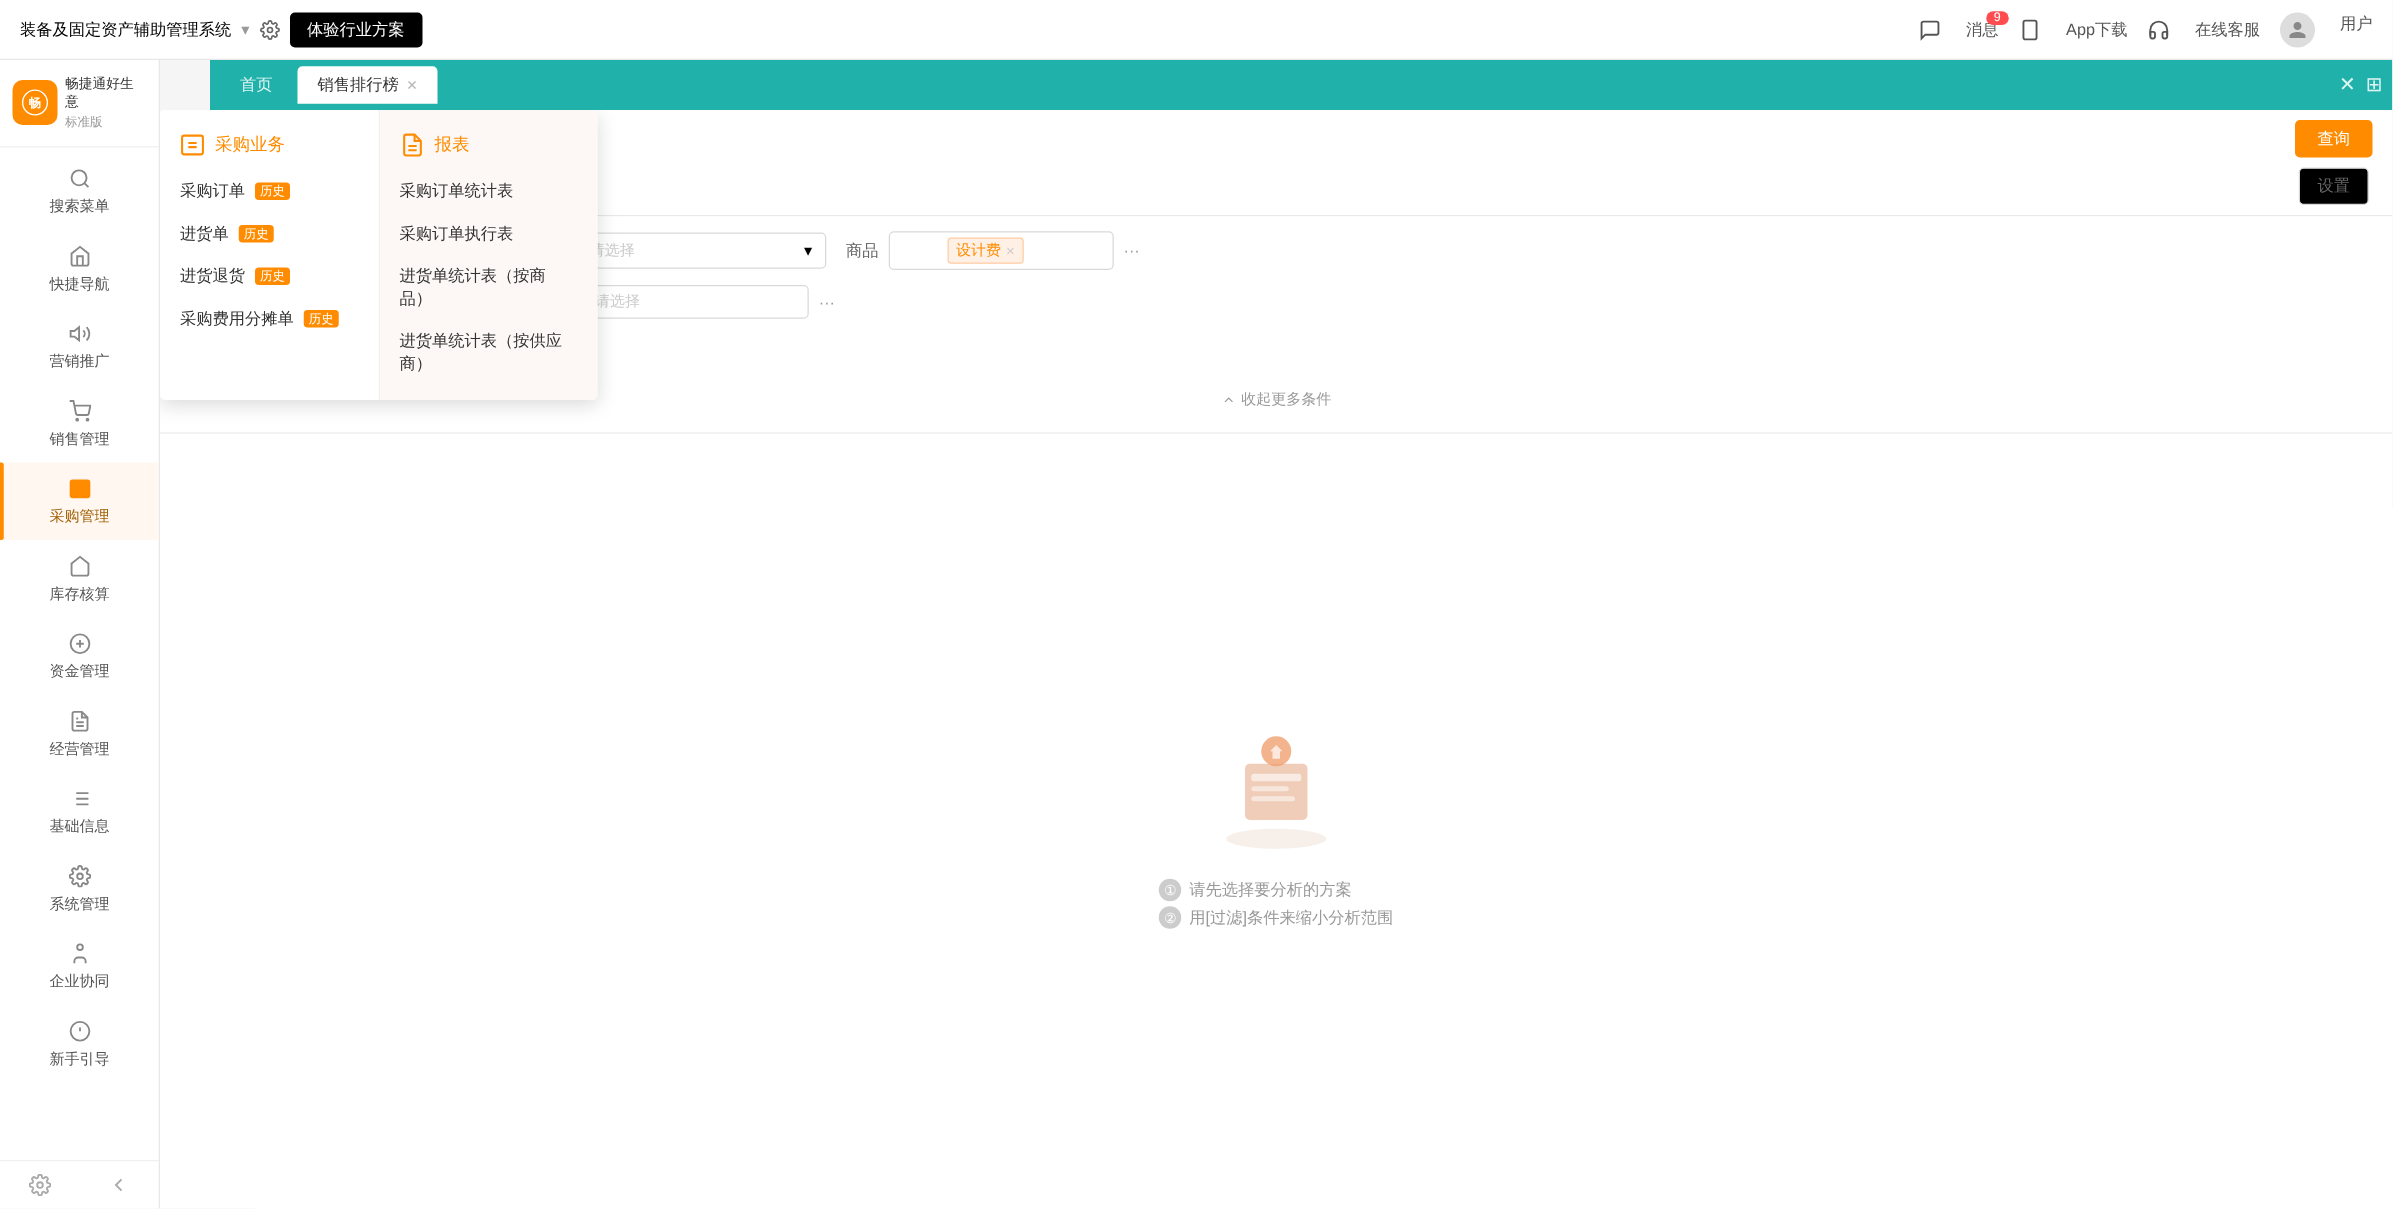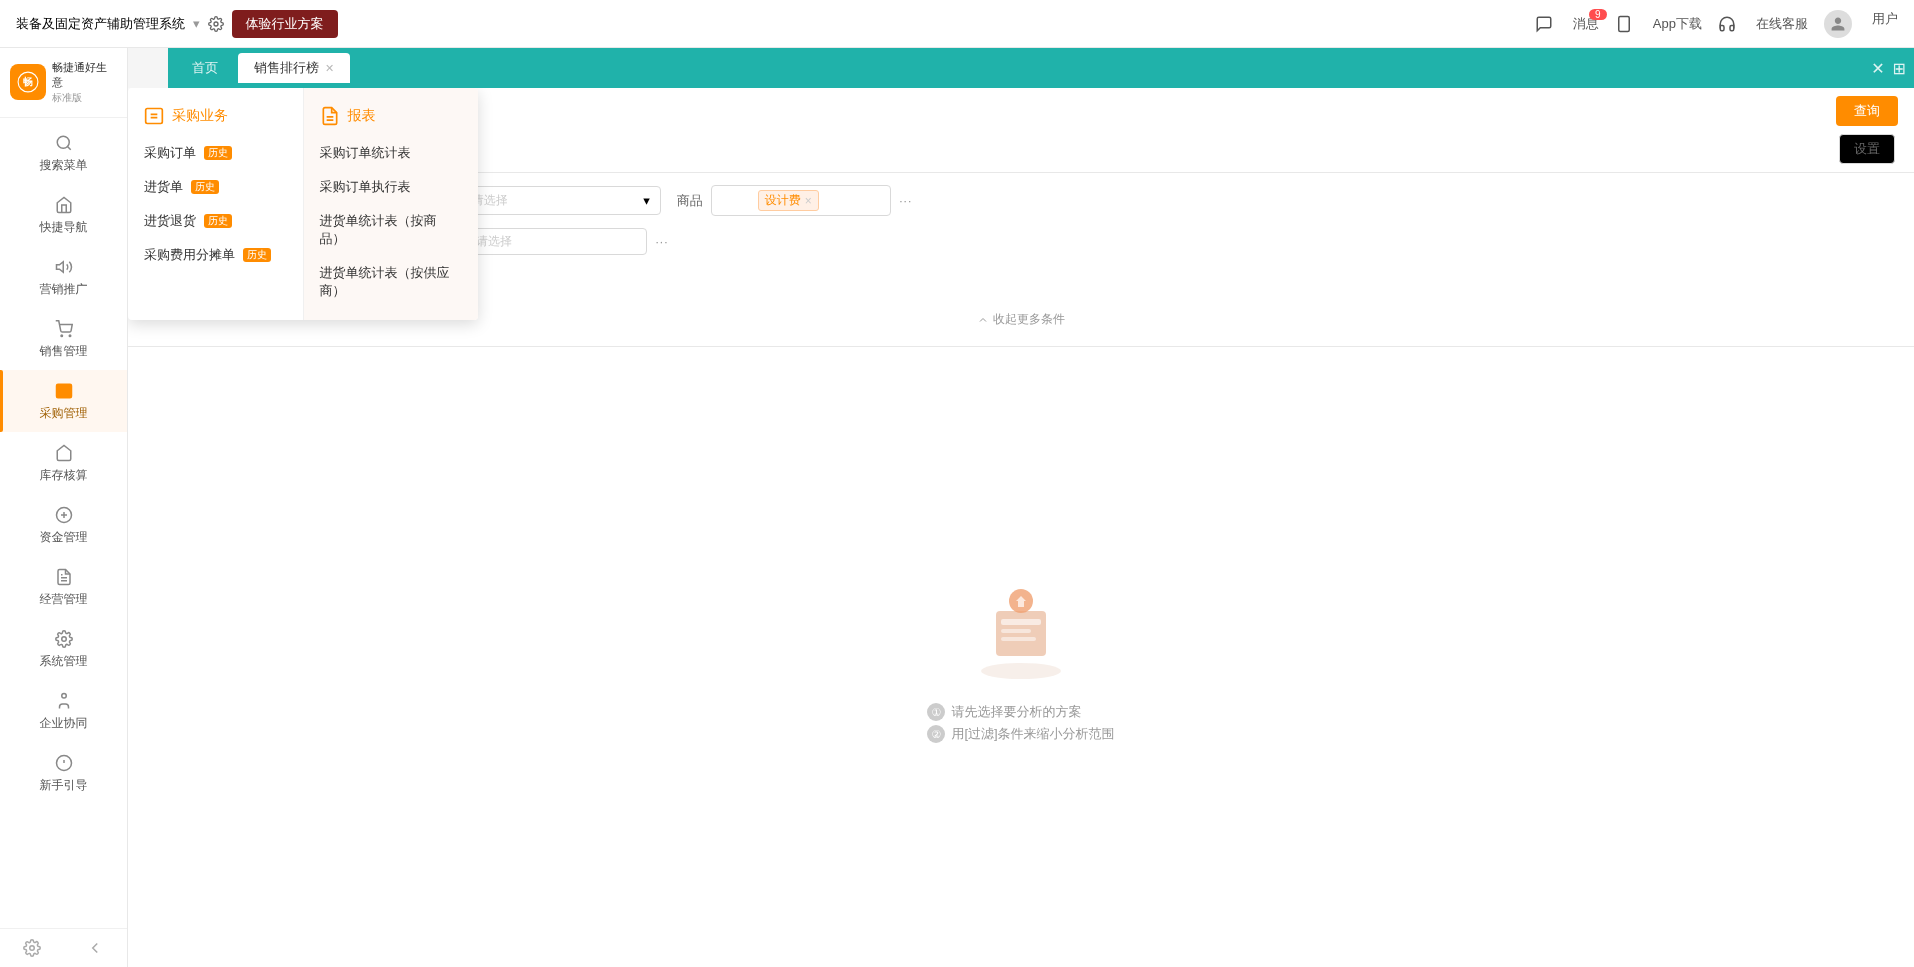--- a/index.html
+++ b/index.html
@@ -25,21 +25,21 @@
     .nav-label { font-size: 12px; color: #555; text-align: center; }
     .nav-item.active .nav-label { color: #ff8c00; }
     .nav-item.active .nav-icon svg { fill: #ff8c00; }
 
     .sidebar-bottom { padding: 10px 0; border-top: 1px solid #f0f0f0; display: flex; justify-content: space-around; }
 
     
     .topbar-system { display: flex; align-items: center; gap: 8px; flex: 1; }
     .topbar-arrow { cursor: pointer; color: #999; }
     .topbar-settings-icon { cursor: pointer; color: #666; }
-    .topbar-btn-industry { background: #7f1d1d; color: #fff; border: none; padding: 5px 14px; border-radius: 4px; cursor: pointer; font-size: 13px; }
+    .topbar-btn-industry { background: #000000; color: #fff; border: none; padding: 5px 14px; border-radius: 4px; cursor: pointer; font-size: 13px; }
 
     .topbar-right { display: flex; align-items: center; gap: 16px; margin-left: auto; }
     .topbar-right-item { display: flex; align-items: flex-start; gap: 20px; cursor: pointer; color: #555; font-size: 13px; position: relative; }
     .topbar-badge { background: #ff4d4f; color: #fff; border-radius: 10px; font-size: 10px; padding: 0 5px; min-width: 18px; text-align: center; position: absolute; top: -6px; right: -8px; }
     .topbar-avatar { width: 28px; height: 28px; background: #ddd; border-radius: 50%; display: flex; align-items: center; justify-content: center; color: #666; }
 
     
     .tab-bar { height: 40px; background: #20b2aa; display: flex; align-items: center; padding: 0 8px; gap: 4px; flex-shrink: 0; }
     .tab-item { padding: 6px 16px; border-radius: 4px 4px 0 0; cursor: pointer; font-size: 13px; color: rgba(255,255,255,0.85); display: flex; align-items: center; gap: 6px; }
     .tab-item.active { background: #fff; color: #333; }
@@ -235,20 +235,33 @@
                 <path d="M14 2H6a2 2 0 0 0-2 2v16a2 2 0 0 0 2 2h12a2 2 0 0 0 2-2V8z"></path>
                 <polyline points="14 2 14 8 20 8"></polyline>
                 <line x1="16" y1="13" x2="8" y2="13"></line>
                 <line x1="16" y1="17" x2="8" y2="17"></line>
                 <polyline points="10 9 9 9 8 9"></polyline>
               </svg>
           </div>
           <span class="nav-label">经营管理</span>
         </div>
 
+        <div class="nav-item">
+          <div class="nav-icon">
+            <svg width="18" height="18" viewBox="0 0 24 24" fill="none" stroke="#888" stroke-width="2">
+                <line x1="8" y1="6" x2="21" y2="6"></line>
+                <line x1="8" y1="12" x2="21" y2="12"></line>
+                <line x1="8" y1="18" x2="21" y2="18"></line>
+                <line x1="3" y1="6" x2="3.01" y2="6"></line>
+                <line x1="3" y1="12" x2="3.01" y2="12"></line>
+                <line x1="3" y1="18" x2="3.01" y2="18"></line>
+              </svg>
+          </div>
+          <span class="nav-label">基础信息</span>
+        </div>
 
         <div class="nav-item">
           <div class="nav-icon">
             <svg width="18" height="18" viewBox="0 0 24 24" fill="none" stroke="#888" stroke-width="2">
                 <circle cx="12" cy="12" r="3"></circle>
                 <path d="M19.4 15a1.65 1.65 0 0 0 .33 1.82l.06.06a2 2 0 0 1-2.83 2.83l-.06-.06a1.65 1.65 0 0 0-1.82-.33 1.65 1.65 0 0 0-1 1.51V21a2 2 0 0 1-4 0v-.09A1.65 1.65 0 0 0 9 19.4a1.65 1.65 0 0 0-1.82.33l-.06.06a2 2 0 0 1-2.83-2.83l.06-.06A1.65 1.65 0 0 0 4.68 15a1.65 1.65 0 0 0-1.51-1H3a2 2 0 0 1 0-4h.09A1.65 1.65 0 0 0 4.6 9a1.65 1.65 0 0 0-.33-1.82l-.06-.06a2 2 0 0 1 2.83-2.83l.06.06A1.65 1.65 0 0 0 9 4.68a1.65 1.65 0 0 0 1-1.51V3a2 2 0 0 1 4 0v.09a1.65 1.65 0 0 0 1 1.51 1.65 1.65 0 0 0 1.82-.33l.06-.06a2 2 0 0 1 2.83 2.83l-.06.06A1.65 1.65 0 0 0 19.4 9a1.65 1.65 0 0 0 1.51 1H21a2 2 0 0 1 0 4h-.09a1.65 1.65 0 0 0-1.51 1z"></path>
               </svg>
           </div>
           <span class="nav-label">系统管理</span>
         </div>

